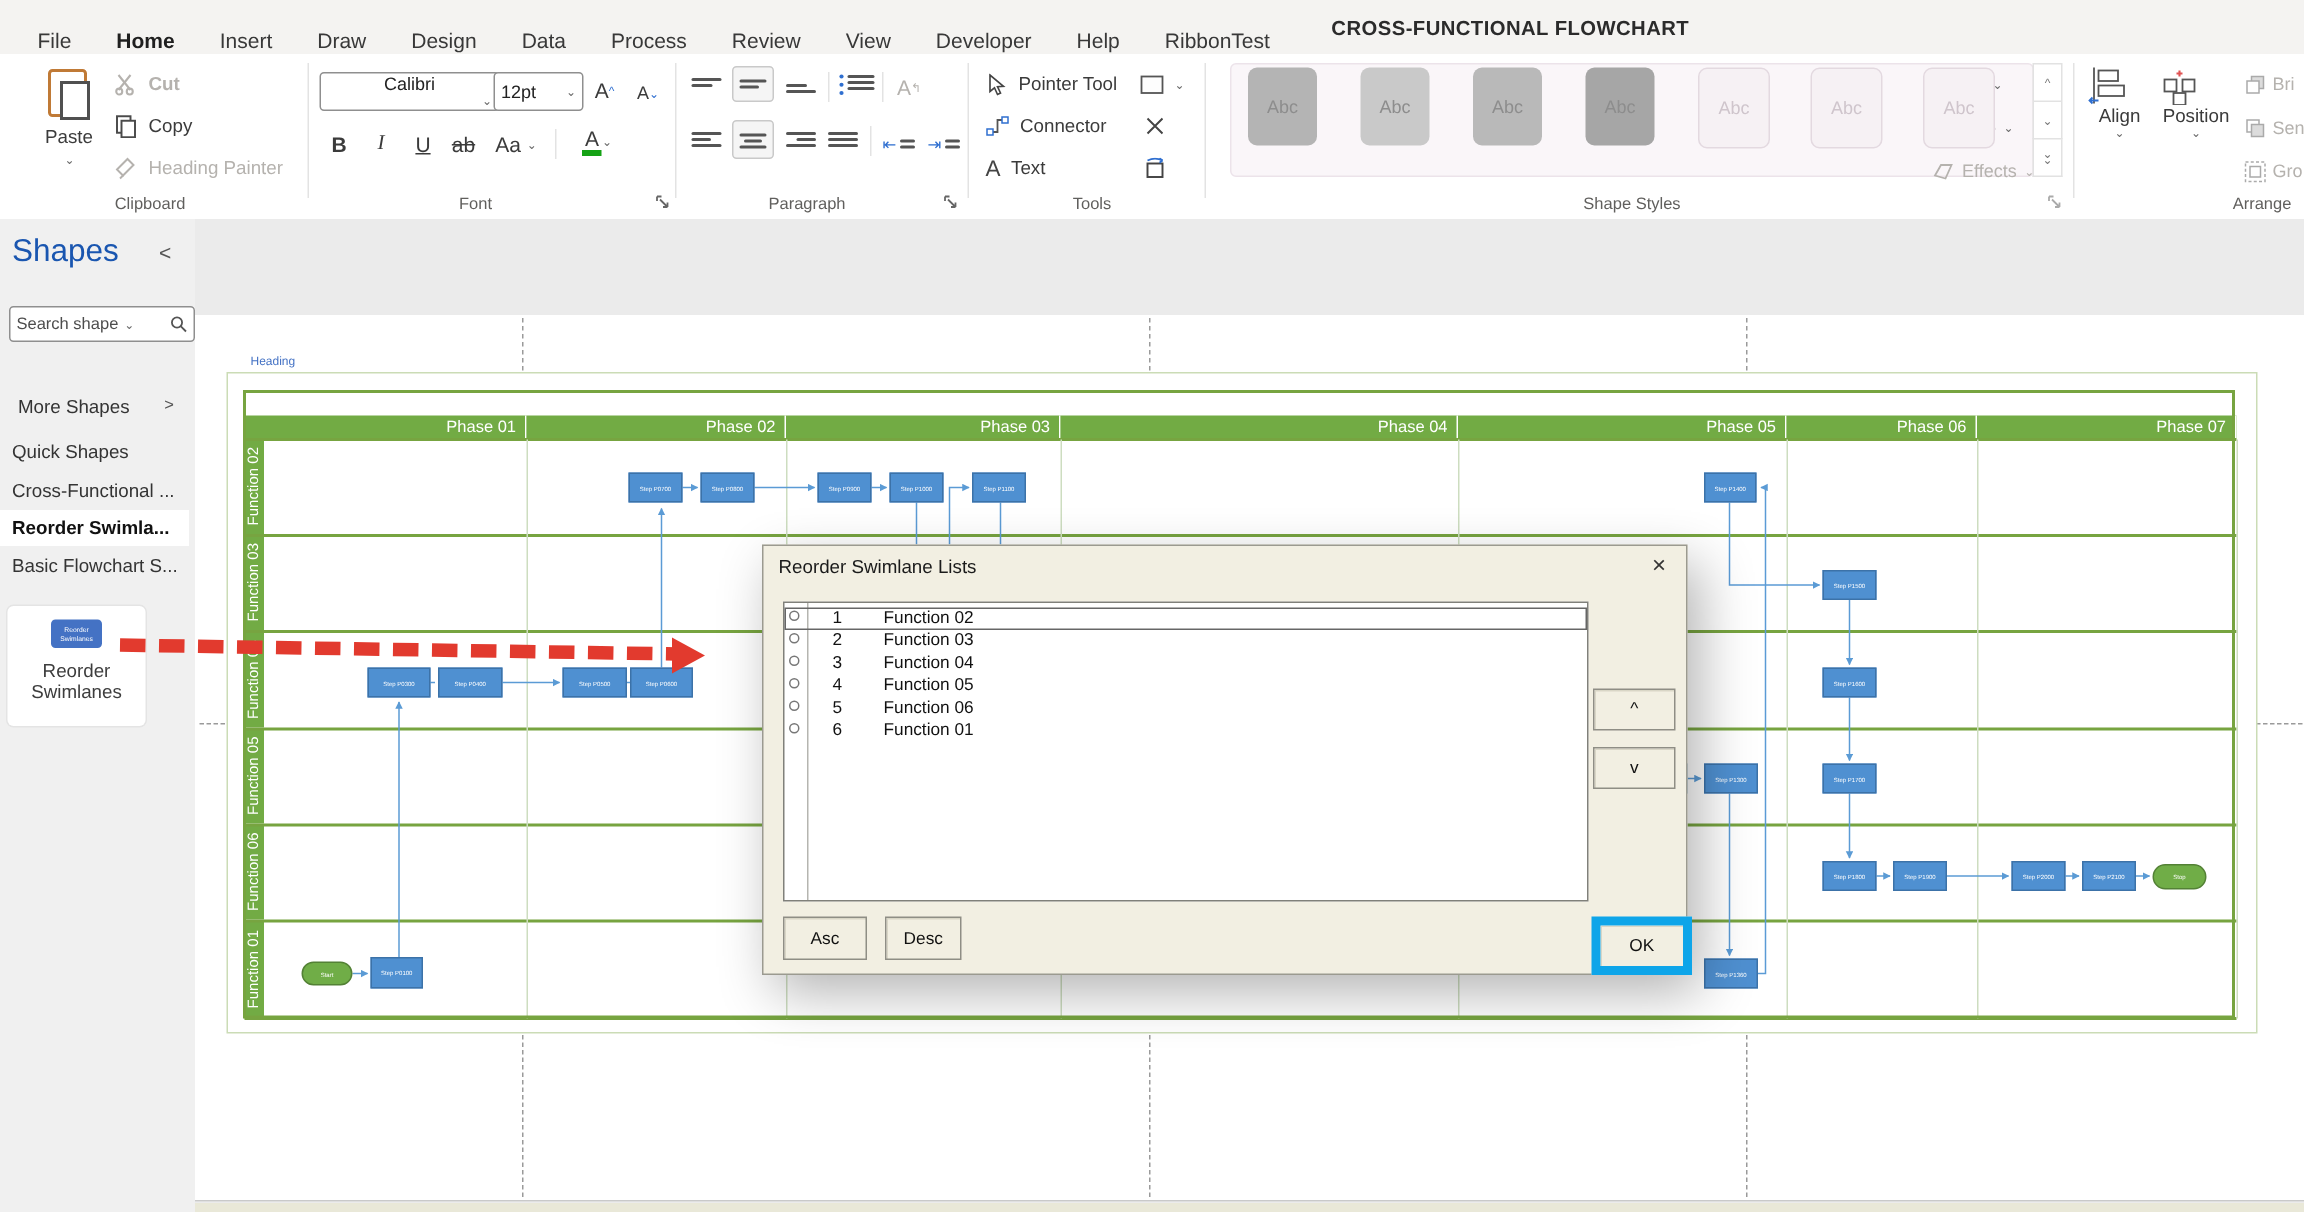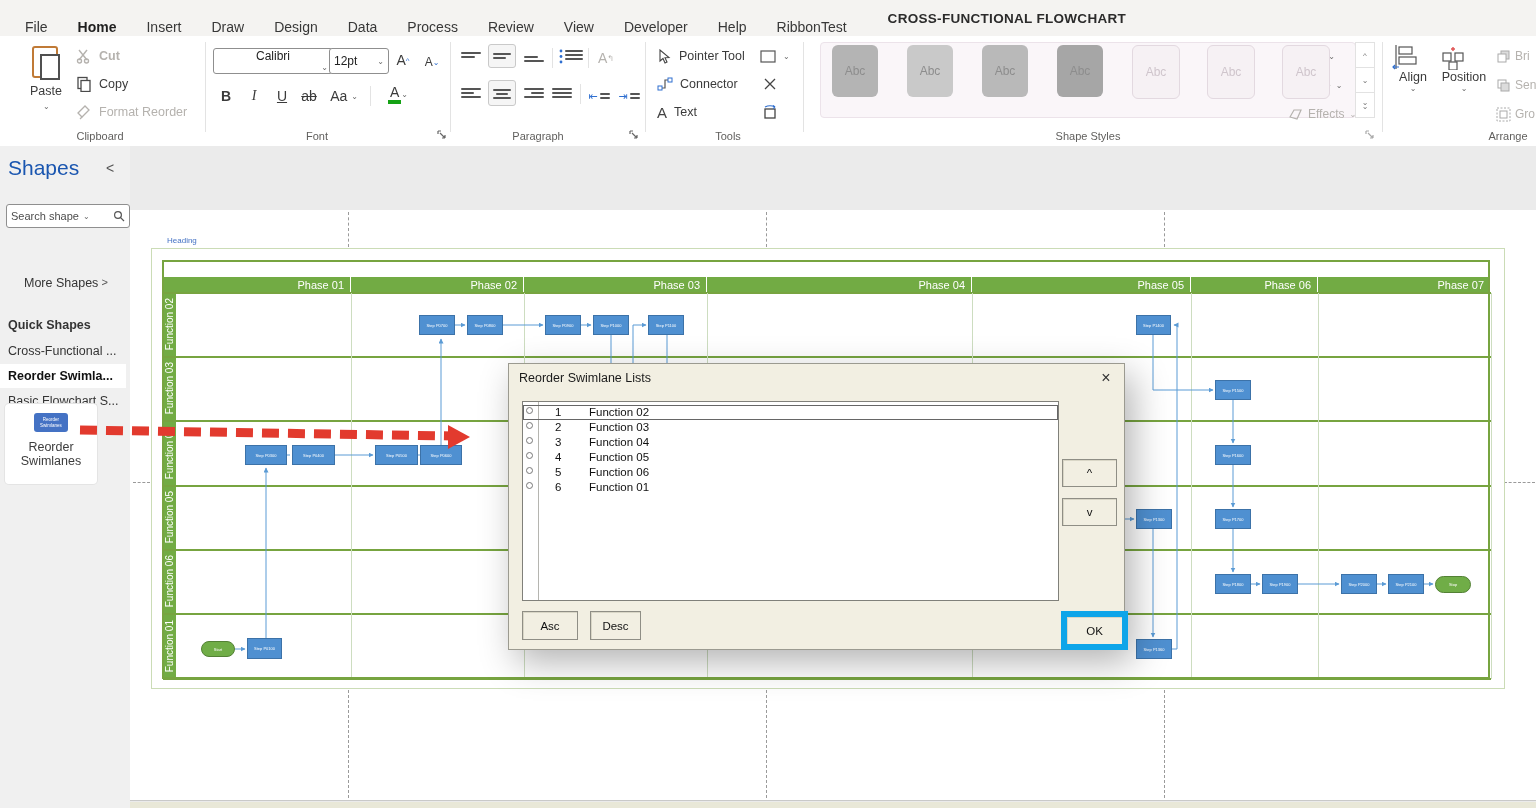--- a/index.html
+++ b/index.html
@@ -127,21 +127,21 @@
       </svg>
     <span>Copy</span>
   </div>
   <div class="rowbtn disabled" style="left:76px;top:64px;">
     <svg width="16" height="16" viewBox="0 0 16 16">
         <g stroke="#b5b2ae" stroke-width="1.3" fill="none">
           <path d="M2 9 L9 2 L13 6 L6 13 Z"></path>
           <line x1="6" y1="13" x2="4" y2="15"></line>
         </g>
       </svg>
-    <span>Format Reorder</span>
+    <span>Heading Painter</span>
   </div>
   <div class="glabel" style="left:40px;width:120px;">Clipboard</div>
   <div class="gsep" style="left:205px;"></div>
 
   <div class="combo" style="left:213px;top:12px;width:110px;flex-direction:column;">
     <span>Calibri</span>
       <span class="chev">⌄</span>
   </div>
   <div class="combo" style="left:329px;top:12px;width:50px;">
     <span>12pt</span>
@@ -356,22 +356,22 @@
   <div id="panelcollapse" class="abs">&lt;</div>
   <div id="searchbox" class="abs">
     <span>Search shape</span>
     <span class="chev" style="margin-left:4px;">⌄</span>
     <svg style="margin-left:auto;" width="12" height="12" viewBox="0 0 12 12">
         <circle cx="5" cy="5" r="3.4" fill="none" stroke="#555" stroke-width="1.2"></circle>
         <line x1="7.6" y1="7.6" x2="11" y2="11" stroke="#555" stroke-width="1.2"></line>
       </svg>
   </div>
   <div id="stencil-list" class="abs" style="left:0;top:108px;width:130px;">
-      <div class="stencil" style="position: relative; padding: 6px 0px; margin: 16px;"><span>More Shapes</span><span style="position: absolute; right: 14px; color: rgb(85, 85, 85); font-size: 11px;"> &gt;</span></div>
-      <div class="stencil" style="position: relative; padding: 6px 0px; margin: 0px; font-weight: bold;"><span>Quick Shapes</span></div>
+      <div class="stencil" style="position: relative; padding: 6px 0px; margin: 4px;"><span>More Shapes</span><span style="position: absolute; right: 14px; color: rgb(85, 85, 85); font-size: 11px;"> &gt;</span></div>
+      <div class="stencil" style="position: relative; padding: 6px 0px; margin: 0px;"><span>Quick Shapes</span></div>
       <div class="stencil" style="position: relative; padding: 6px 0px; margin: 0px;"><span>Cross-Functional ...</span></div>
       <div class="stencil " id="stencil-active" style="position: relative;"><span>Reorder Swimla...</span></div>
       <div class="stencil" style="position: relative; padding: 6px 0px; margin: 0px;"><span>Basic Flowchart S...</span></div>
     </div>
   <div id="mastercard" class="abs">
     <div id="mastericon" class="abs">Reorder Swimlanes</div>
     <div id="mastercaption" class="abs">Reorder Swimlanes</div>
   </div>
 </div>
 

